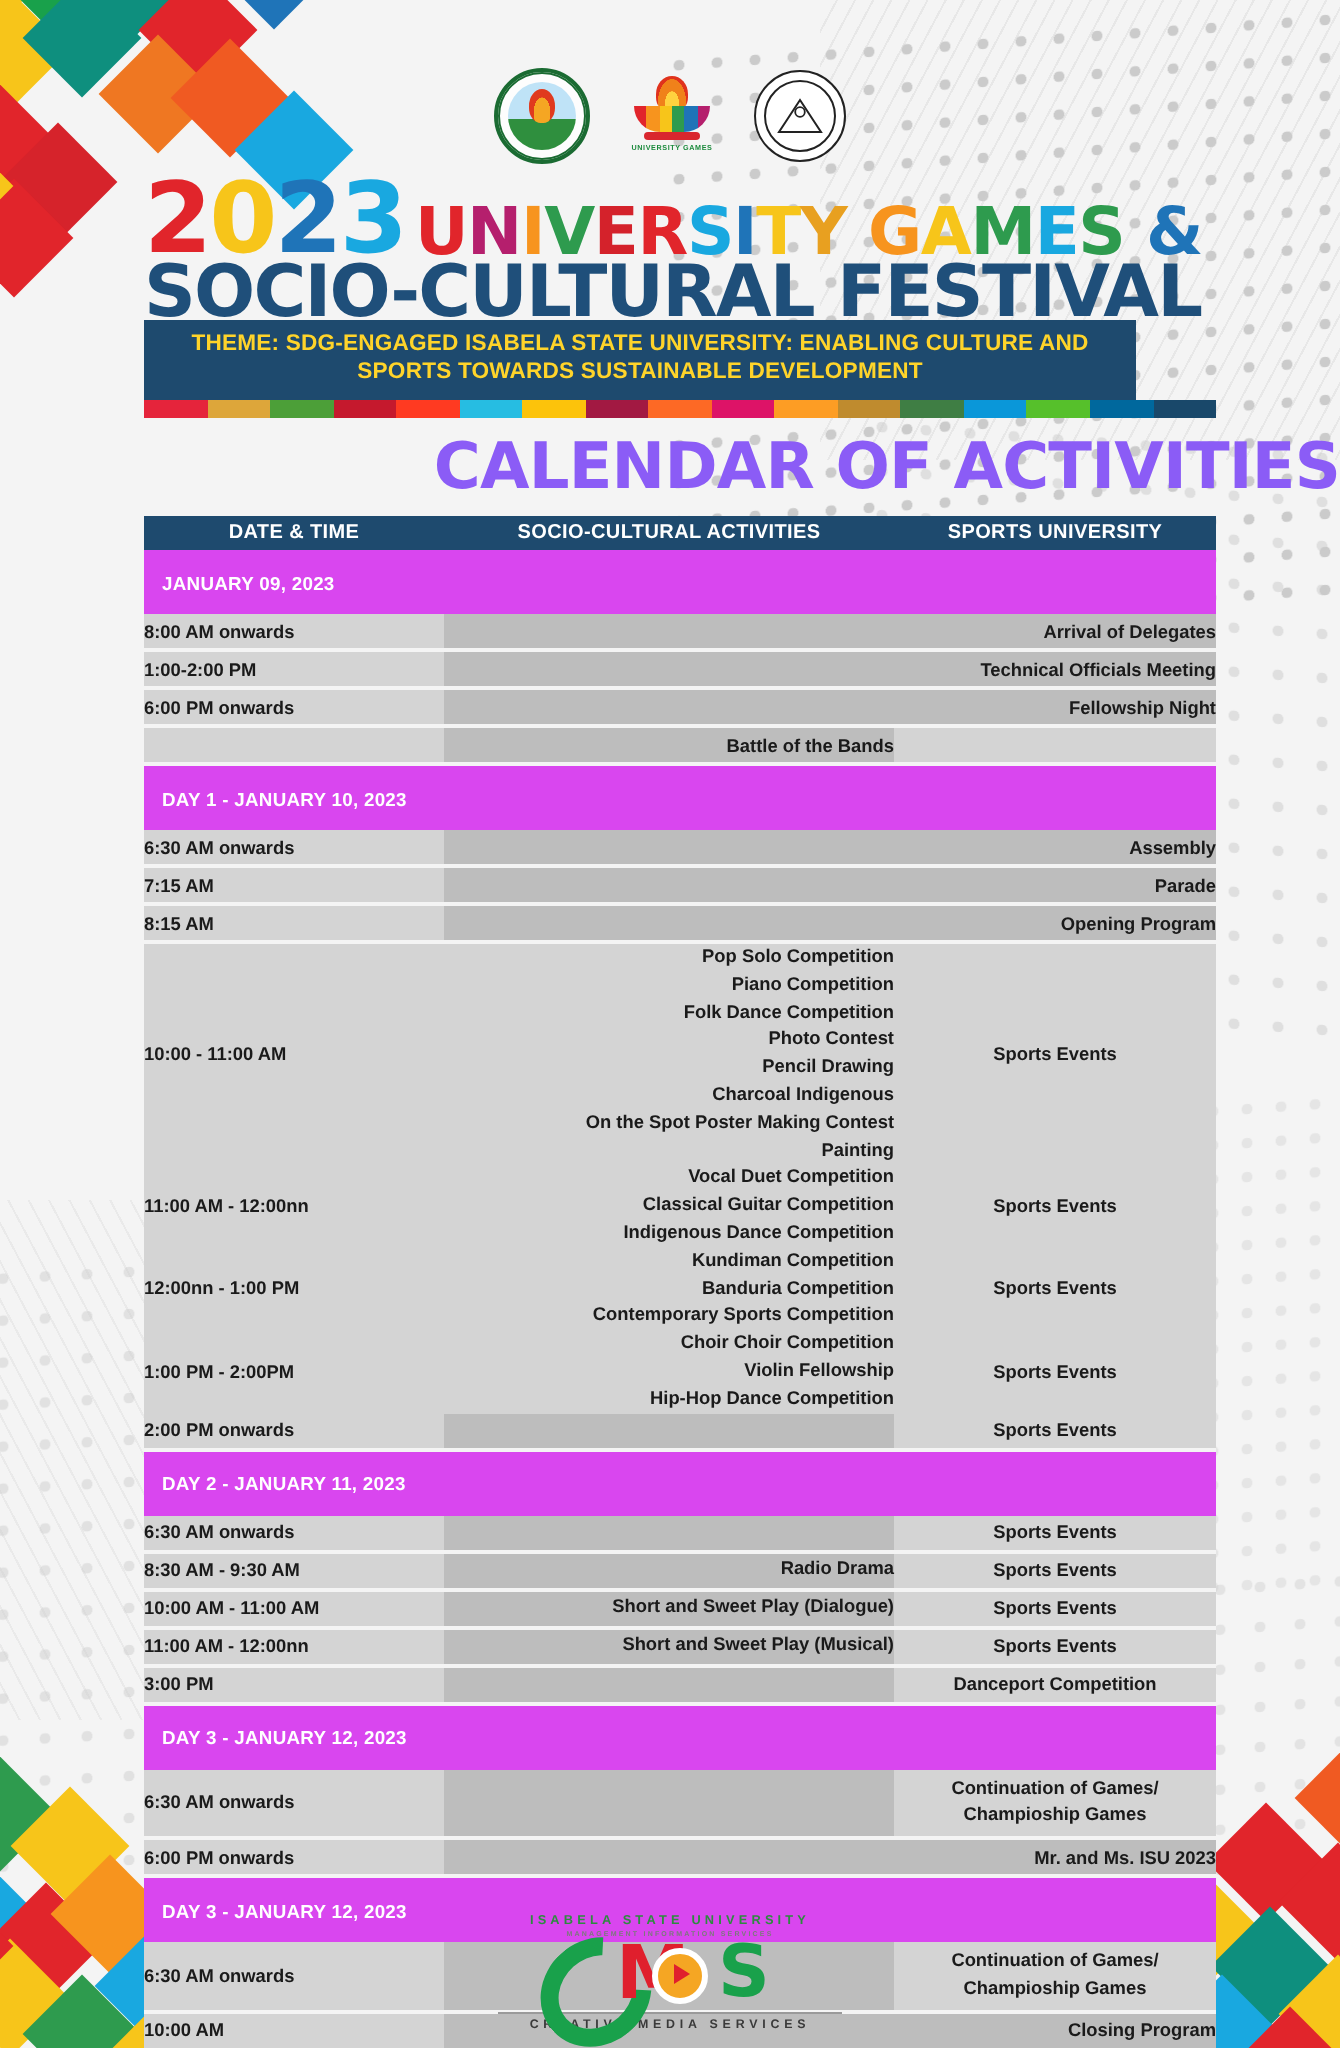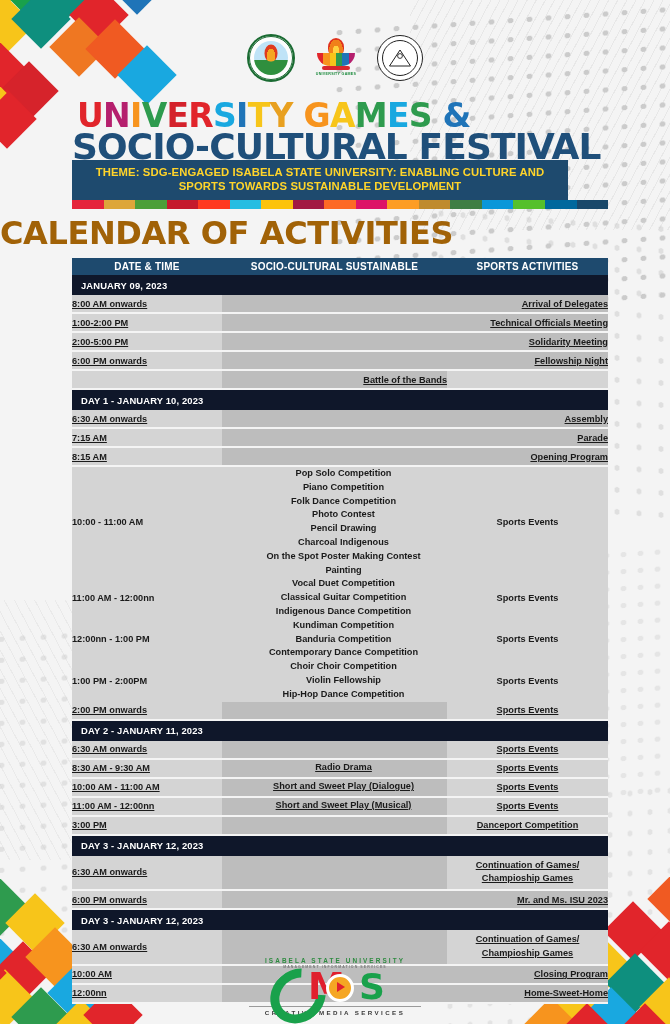--- a/index.html
+++ b/index.html
@@ -66,37 +66,37 @@
   .t-line2{font-size:36px;font-weight:900;letter-spacing:-.9px;color:#1f4f7a;font-family:"DejaVu Sans",sans-serif;
     line-height:.95;margin-top:-2px;}
 
   .theme{position:absolute;top:160px;left:72px;width:496px;background:#1e4a6e;color:#ffd42a;
     font-size:11.3px;font-weight:bold;text-align:center;line-height:1.28;padding:5px 10px 6px;box-sizing:border-box;
     letter-spacing:.1px;}
 
   .sdgbar{position:absolute;top:200px;left:72px;width:536px;height:9px;display:flex;}
   .sdgbar i{flex:1;height:100%;}
 
-  .cal-title{position:absolute;top:214px;left:0;width:670px;text-align:left;
-    color:#a16207;font-size:32px;font-weight:900;letter-spacing:-.4px;font-family:"DejaVu Sans",sans-serif;}
+  .cal-title{position:absolute;top:214px;left:0;width:670px;text-align:right;
+    color:#8b5cf6;font-size:32px;font-weight:900;letter-spacing:-.4px;font-family:"DejaVu Sans",sans-serif;}
 
   
   table.cal{position:absolute;top:258px;left:72px;width:536px;border-collapse:collapse;
     font-size:9.2px;color:#1a1a1a;}
   table.cal td,table.cal th{padding:0;vertical-align:middle;}
   .thead th{background:#1e4a6e;color:#fff;font-size:10px;font-weight:bold;height:17px;letter-spacing:.2px;text-align:center;}
   .thead th.c1{width:150px;}
   .thead th.c2{width:225px;}
   .thead th.c3{width:161px;}
-  tr.dayrow td{background:#0f172a;color:#fff;font-weight:bold;font-size:9.4px;height:20px;padding-left:9px;letter-spacing:.15px;}
-  tr.r td{height:17px;text-decoration:underline;}
+  tr.dayrow td{background:#d946ef;color:#fff;font-weight:bold;font-size:9.4px;height:32px;padding-left:9px;letter-spacing:.15px;}
+  tr.r td{height:17px;}
   td.time{padding-left:11px;font-weight:bold;background:#d4d4d4;}
   td.socio{background:#bdbdbd;text-align:right;font-weight:bold;}
   td.sports{background:#d4d4d4;text-align:center;font-weight:bold;}
-  td.socio.left{text-align:center;padding-left:18px;font-weight:bold;line-height:1.5;}
+  td.socio.left{text-align:right;padding-left:18px;font-weight:bold;line-height:1.5;}
   tr.r{border-bottom:2px solid #f4f4f4;}
   .multi td{vertical-align:top;padding-top:4px;padding-bottom:4px;background:#d4d4d4;}
   .multi td.socio.left{background:#d4d4d4;}
   .multi td.sports{vertical-align:middle;}
   td.sports.two{line-height:1.5;padding:3px 0;}
 
   
   .cms{position:absolute;left:0;bottom:8px;width:670px;text-align:center;}
   .cms .t1{font-size:6.4px;letter-spacing:2.1px;color:#2e8b40;font-weight:bold;}
   .cms .t0{font-size:3.5px;letter-spacing:1.1px;color:#7a7a7a;font-weight:bold;margin-top:1px;}
@@ -193,20 +193,21 @@
       <div class="ring2"></div>
       <svg class="tri-line" viewBox="0 0 23 18">
         <polygon points="11.5,1 22,17 1,17" fill="none" stroke="#222" stroke-width="1"></polygon>
         <circle cx="11.5" cy="7" r="2.4" fill="none" stroke="#222" stroke-width=".9"></circle>
       </svg>
     </div>
   </div>
 
   <div class="titlewrap">
     <div class="t-line1">
+      <div class="year" id="year-text"><span style="color: rgb(225, 37, 43);">2</span><span style="color: rgb(247, 197, 26);">0</span><span style="color: rgb(31, 116, 184);">2</span><span style="color: rgb(25, 168, 224);">3</span></div>
       <div class="ug-text" id="ug-text"><span style="color: rgb(225, 37, 43);">U</span><span style="color: rgb(181, 31, 109);">N</span><span style="color: rgb(247, 148, 30);">I</span><span style="color: rgb(46, 155, 78);">V</span><span style="color: rgb(212, 34, 43);">E</span><span style="color: rgb(225, 37, 43);">R</span><span style="color: rgb(25, 168, 224);">S</span><span style="color: rgb(31, 116, 184);">I</span><span style="color: rgb(247, 197, 26);">T</span><span style="color: rgb(232, 160, 32);">Y</span><span style="color: rgb(0, 0, 0);">&nbsp;</span><span style="color: rgb(247, 148, 30);">G</span><span style="color: rgb(247, 197, 26);">A</span><span style="color: rgb(46, 155, 78);">M</span><span style="color: rgb(25, 168, 224);">E</span><span style="color: rgb(46, 155, 78);">S</span><span style="color: rgb(0, 0, 0);">&nbsp;</span><span style="color: rgb(31, 116, 184);">&amp;</span></div>
     </div>
     <div class="t-line2">SOCIO-CULTURAL FESTIVAL</div>
   </div>
 
   <div class="theme">THEME: SDG-ENGAGED ISABELA STATE UNIVERSITY: ENABLING CULTURE AND SPORTS TOWARDS SUSTAINABLE DEVELOPMENT</div>
   <div class="sdgbar" id="sdgbar">
       <i style="background: rgb(229, 36, 59);"></i>
       <i style="background: rgb(221, 166, 58);"></i>
       <i style="background: rgb(76, 159, 56);"></i>
@@ -225,39 +226,35 @@
       <i style="background: rgb(0, 104, 157);"></i>
       <i style="background: rgb(25, 72, 106);"></i>
     </div>
 
   <div class="cal-title">CALENDAR OF ACTIVITIES</div>
 
   <table class="cal">
     <thead>
       <tr class="thead">
         <th class="c1">DATE &amp; TIME</th>
-        <th class="c2">SOCIO-CULTURAL SUSTAINABLE</th>
-        <th class="c3">SPORTS ACTIVITIES</th>
+        <th class="c2">SOCIO-CULTURAL ACTIVITIES</th>
+        <th class="c3">SPORTS UNIVERSITY</th>
       </tr>
     </thead>
     <tbody id="cal-body">
         <tr class="dayrow">
           <td colspan="3">JANUARY 09, 2023</td>
         </tr>
         <tr class="r">
           <td class="time">8:00 AM onwards</td>
           <td class="socio" colspan="2">Arrival of Delegates</td>
         </tr>
         <tr class="r">
           <td class="time">1:00-2:00 PM</td>
           <td class="socio" colspan="2">Technical Officials Meeting</td>
-        </tr>
-        <tr class="r">
-          <td class="time">2:00-5:00 PM</td>
-          <td class="socio" colspan="2">Solidarity Meeting</td>
         </tr>
         <tr class="r">
           <td class="time">6:00 PM onwards</td>
           <td class="socio" colspan="2">Fellowship Night</td>
         </tr>
         <tr class="r">
           <td class="time"></td>
           <td class="socio">Battle of the Bands</td>
           <td class="sports"></td>
         </tr>
@@ -297,21 +294,21 @@
             <div>Classical Guitar Competition</div>
             <div>Indigenous Dance Competition</div>
           </td>
           <td class="sports">Sports Events</td>
         </tr>
         <tr class="multi">
           <td class="time">12:00nn - 1:00 PM</td>
           <td class="socio left">
             <div>Kundiman Competition</div>
             <div>Banduria Competition</div>
-            <div>Contemporary Dance Competition</div>
+            <div>Contemporary Sports Competition</div>
           </td>
           <td class="sports">Sports Events</td>
         </tr>
         <tr class="multi">
           <td class="time">1:00 PM - 2:00PM</td>
           <td class="socio left">
             <div>Choir Choir Competition</div>
             <div>Violin Fellowship</div>
             <div>Hip-Hop Dance Competition</div>
           </td>

